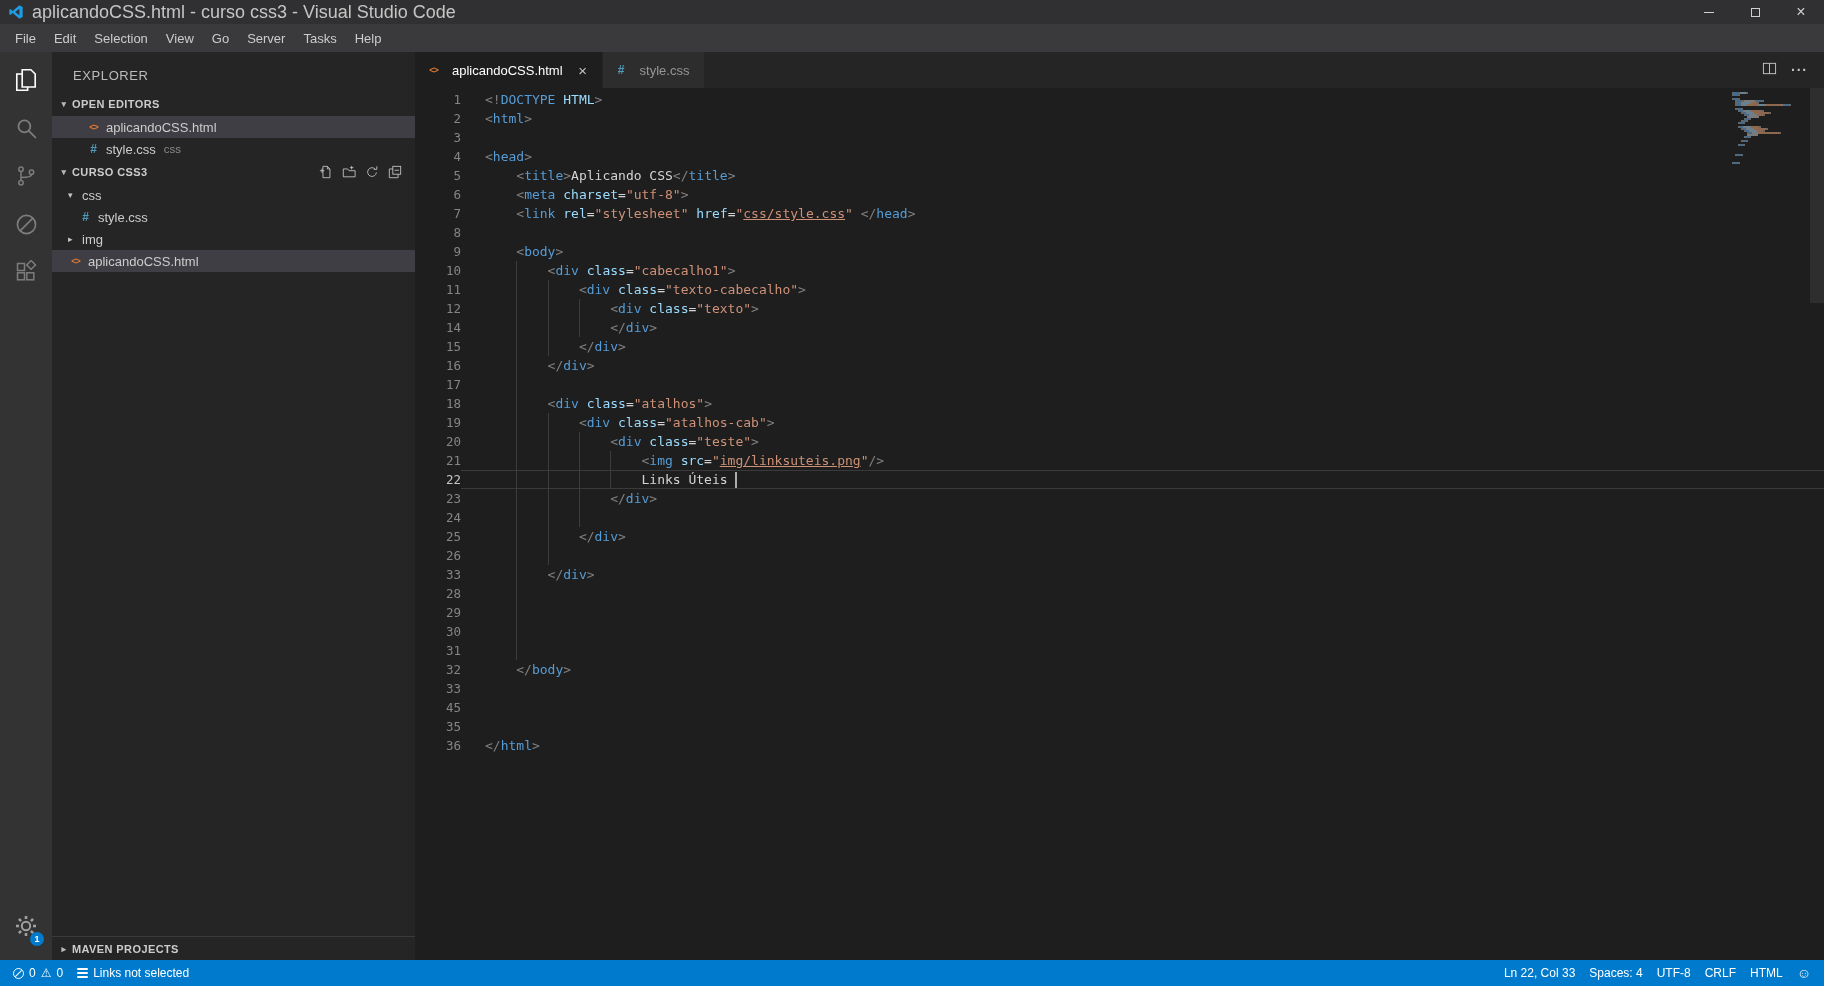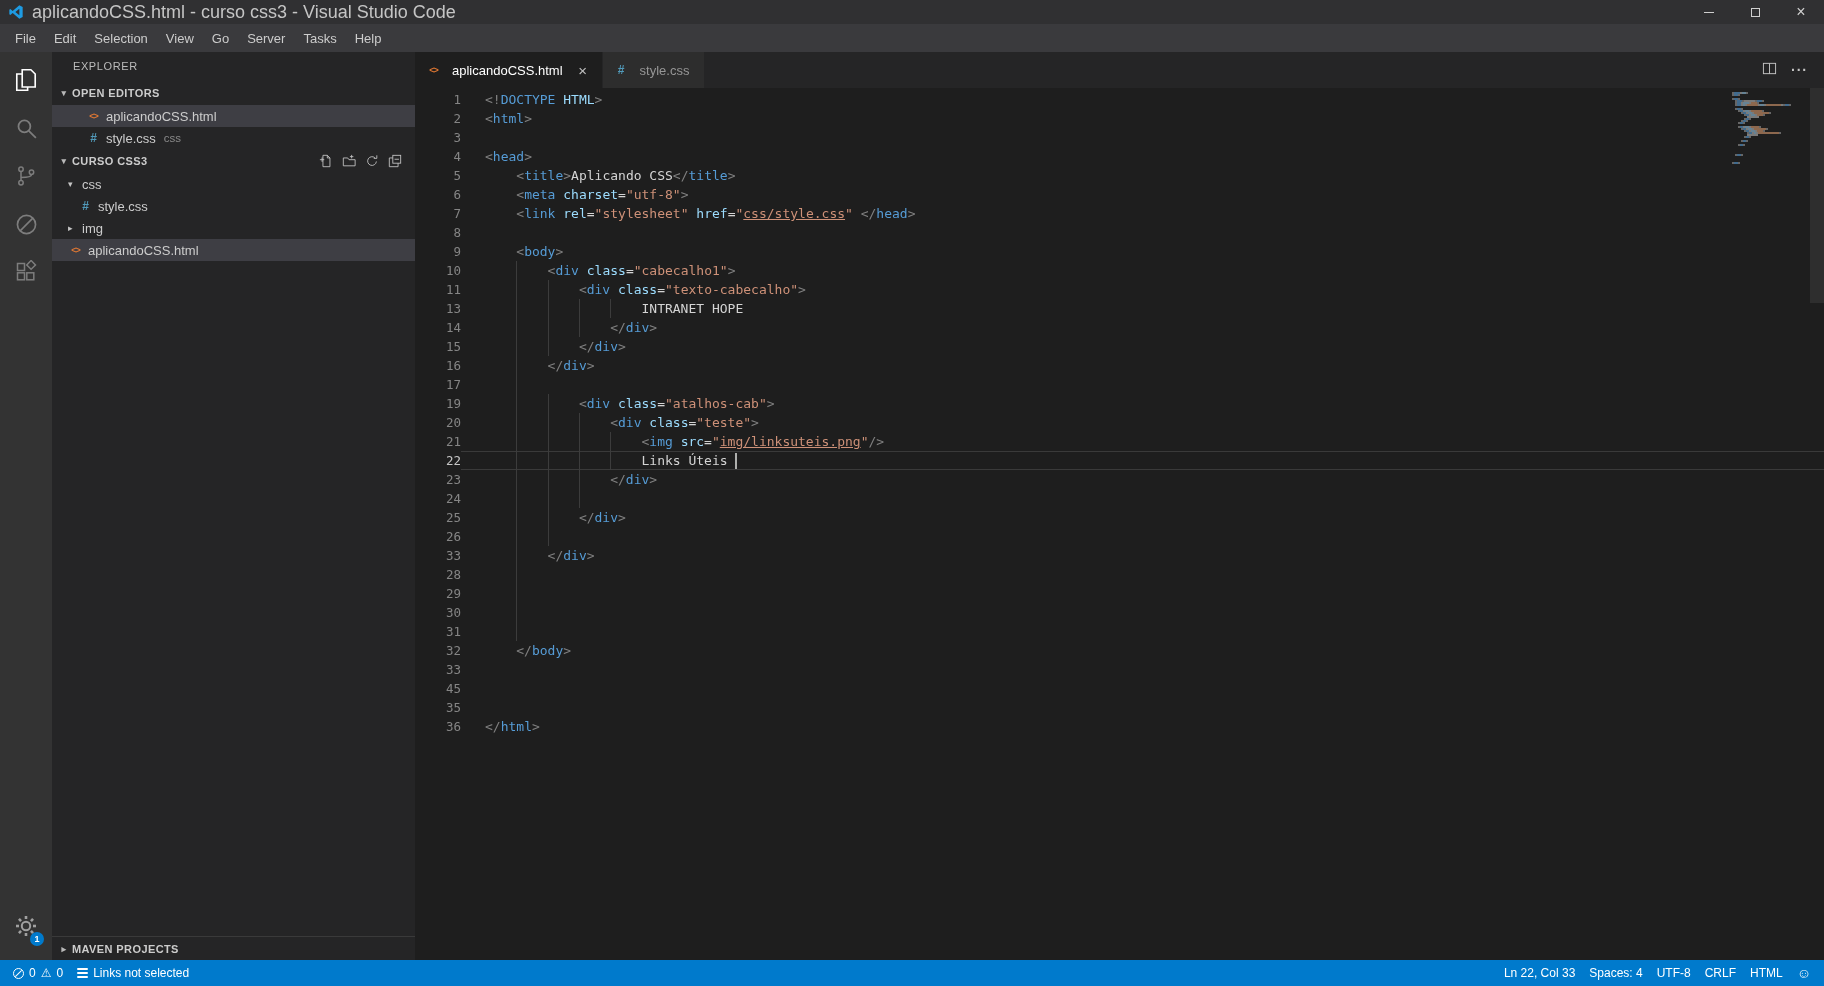--- a/index.html
+++ b/index.html
@@ -25,21 +25,21 @@
 
   
   .activitybar{width:52px;background:#333333;display:flex;flex-direction:column;align-items:center;padding-top:4px;flex:none}
   .ab-item{width:52px;height:48px;display:flex;align-items:center;justify-content:center;position:relative;color:#7d7d7d}
   .ab-item.active{color:#ffffff}
   .ab-bottom{margin-top:auto;margin-bottom:10px}
   .ab-badge{position:absolute;right:8px;bottom:4px;background:#007acc;color:#fff;font-size:9px;width:14px;height:14px;border-radius:50%;display:flex;align-items:center;justify-content:center;font-weight:bold}
 
   
   .sidebar{width:363px;background:#252526;display:flex;flex-direction:column;flex:none;overflow:hidden}
-  .sb-title{padding:8px 0 9px 21px;font-size:11px;color:#bbbbbb;letter-spacing:.6px}
+  .sb-title{padding:16px 0 9px 21px;font-size:13px;color:#bbbbbb;letter-spacing:.6px}
   .section-header{height:24px;display:flex;align-items:center;font-size:11px;font-weight:bold;color:#cccccc;padding-left:4px;letter-spacing:.4px}
   .tw{width:16px;font-size:9px;color:#b8b8b8;text-align:center;flex:none}
   .section-actions{margin-left:auto;display:flex;gap:7px;padding-right:12px}
   .sec-act{width:16px;height:16px;display:flex;align-items:center;justify-content:center;color:#c5c5c5}
   .row{height:22px;display:flex;align-items:center;color:#cccccc;font-size:13px;white-space:nowrap}
   .row.selected{background:#3e3e44}
   .oe-row{padding-left:34px}
   .ficon{width:15px;margin-right:5px;font-weight:bold;text-align:center;flex:none}
   .ficon.html{color:#e37933;font-size:9px;letter-spacing:-1px}
   .ficon.css{color:#519aba;font-size:12px}
@@ -327,38 +327,42 @@
           </div>
           <div class="code-line">
             <span class="ln">10</span>
             <span class="lc"><span class="ig"></span><span class="ig g"></span><span class="tk-p">&lt;</span><span class="tk-t">div</span><span class="tk-x"> </span><span class="tk-a">class</span><span class="tk-x">=</span><span class="tk-s">"cabecalho1"</span><span class="tk-p">&gt;</span></span>
           </div>
           <div class="code-line">
             <span class="ln">11</span>
             <span class="lc"><span class="ig"></span><span class="ig g"></span><span class="ig g"></span><span class="tk-p">&lt;</span><span class="tk-t">div</span><span class="tk-x"> </span><span class="tk-a">class</span><span class="tk-x">=</span><span class="tk-s">"texto-cabecalho"</span><span class="tk-p">&gt;</span></span>
           </div>
           <div class="code-line">
-            <span class="ln">13</span>
-            <span class="lc"><span class="ig"></span><span class="ig g"></span><span class="ig g"></span><span class="ig g"></span><span class="ig g"></span><span class="tk-x">INTRANET HOPE</span></span>
+            <span class="ln">12</span>
+            <span class="lc"><span class="ig"></span><span class="ig g"></span><span class="ig g"></span><span class="ig g"></span><span class="tk-p">&lt;</span><span class="tk-t">div</span><span class="tk-x"> </span><span class="tk-a">class</span><span class="tk-x">=</span><span class="tk-s">"texto"</span><span class="tk-p">&gt;</span></span>
           </div>
           <div class="code-line">
             <span class="ln">14</span>
             <span class="lc"><span class="ig"></span><span class="ig g"></span><span class="ig g"></span><span class="ig g"></span><span class="tk-p">&lt;/</span><span class="tk-t">div</span><span class="tk-p">&gt;</span></span>
           </div>
           <div class="code-line">
             <span class="ln">15</span>
             <span class="lc"><span class="ig"></span><span class="ig g"></span><span class="ig g"></span><span class="tk-p">&lt;/</span><span class="tk-t">div</span><span class="tk-p">&gt;</span></span>
           </div>
           <div class="code-line">
             <span class="ln">16</span>
             <span class="lc"><span class="ig"></span><span class="ig g"></span><span class="tk-p">&lt;/</span><span class="tk-t">div</span><span class="tk-p">&gt;</span></span>
           </div>
           <div class="code-line">
             <span class="ln">17</span>
             <span class="lc"><span class="ig"></span><span class="ig g"></span></span>
+          </div>
+          <div class="code-line">
+            <span class="ln">18</span>
+            <span class="lc"><span class="ig"></span><span class="ig g"></span><span class="tk-p">&lt;</span><span class="tk-t">div</span><span class="tk-x"> </span><span class="tk-a">class</span><span class="tk-x">=</span><span class="tk-s">"atalhos"</span><span class="tk-p">&gt;</span></span>
           </div>
           <div class="code-line">
             <span class="ln">19</span>
             <span class="lc"><span class="ig"></span><span class="ig g"></span><span class="ig g"></span><span class="tk-p">&lt;</span><span class="tk-t">div</span><span class="tk-x"> </span><span class="tk-a">class</span><span class="tk-x">=</span><span class="tk-s">"atalhos-cab"</span><span class="tk-p">&gt;</span></span>
           </div>
           <div class="code-line">
             <span class="ln">20</span>
             <span class="lc"><span class="ig"></span><span class="ig g"></span><span class="ig g"></span><span class="ig g"></span><span class="tk-p">&lt;</span><span class="tk-t">div</span><span class="tk-x"> </span><span class="tk-a">class</span><span class="tk-x">=</span><span class="tk-s">"teste"</span><span class="tk-p">&gt;</span></span>
           </div>
           <div class="code-line">

